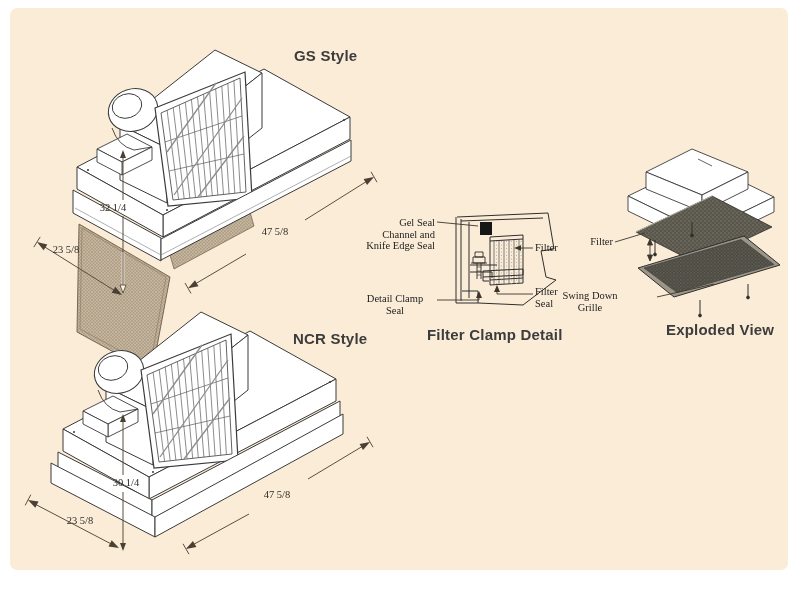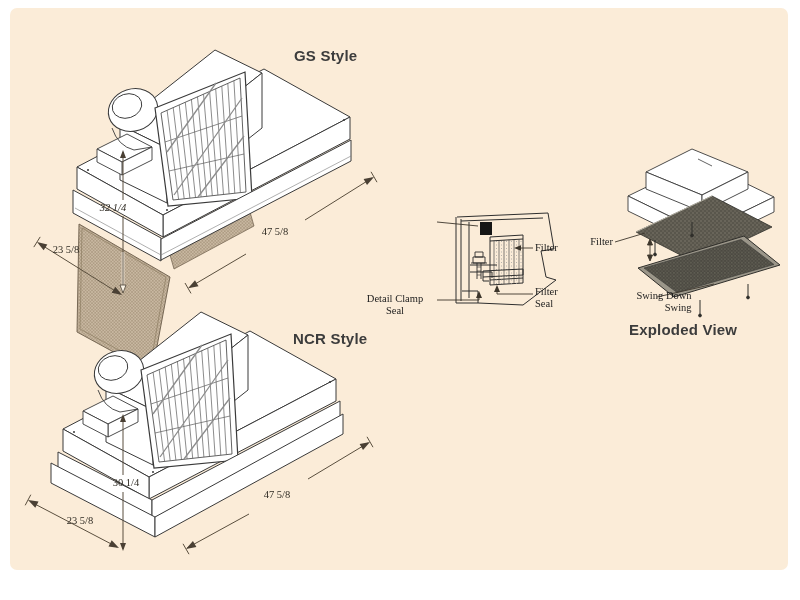--- a/index.html
+++ b/index.html
@@ -194,38 +194,44 @@
         <path d="M748,284 V296"></path>
           <circle cx="748" cy="297.5" r="1.4"></circle>
       </g>
 
       <path d="M615,242 L645,233 M657,297 L714,284" stroke="#3c352b" stroke-width="0.9" fill="none"></path>
     </g>
   </svg>
 
   <div class="txt fig-title" style="left:294px;top:47px;">GS Style</div>
   <div class="txt fig-title" style="left:293px;top:330px;">NCR Style</div>
-  <div class="txt fig-title" style="left:629px;top:321px;">Exploded View</div>
-
-  <div class="txt dim cx" style="left:113px;top:202px;font-style:italic;">32 1/4</div>
+  <div class="txt fig-title" style="left:427px;top:326px;">Filter Clamp Detail</div>
+  <div class="txt fig-title" style="left:666px;top:321px;">Exploded View</div>
+
+  <div class="txt dim cx" style="left:113px;top:202px;">32 1/4</div>
   <div class="txt dim cx" style="left:275px;top:226px;">47 5/8</div>
   <div class="txt dim cx" style="left:66px;top:244px;">23 5/8</div>
 
   <div class="txt dim cx" style="left:126px;top:477px;font-family:Liberation Serif, serif;">30 1/4</div>
   <div class="txt dim cx" style="left:277px;top:489px;">47 5/8</div>
   <div class="txt dim cx" style="left:80px;top:515px;">23 5/8</div>
 
+  <div class="txt lbl tr" style="left:355px;top:217px;width:80px;">
+    <span>Gel Seal</span><br>
+    <span>Channel and</span><br>
+    <span>Knife Edge Seal</span>
+  </div>
   <div class="txt lbl" style="left:535px;top:242px;">Filter</div>
   <div class="txt lbl" style="left:535px;top:286px;">
     <span>Filter</span><br>
     <span>Seal</span>
   </div>
   <div class="txt lbl tc" style="left:357px;top:293px;width:76px;">
     <span>Detail Clamp</span><br>
     <span>Seal</span>
   </div>
 
   <div class="txt lbl tr" style="left:553px;top:236px;width:60px;">Filter</div>
-  <div class="txt lbl tc cx" style="left:664px;top:290px;text-align:right;">
+  <div class="txt lbl tc cx" style="left:590px;top:290px;">
     <span>Swing Down</span><br>
-    <span>Swing</span>
+    <span>Grille</span>
   </div>
 </div>
 
 </body></html>

